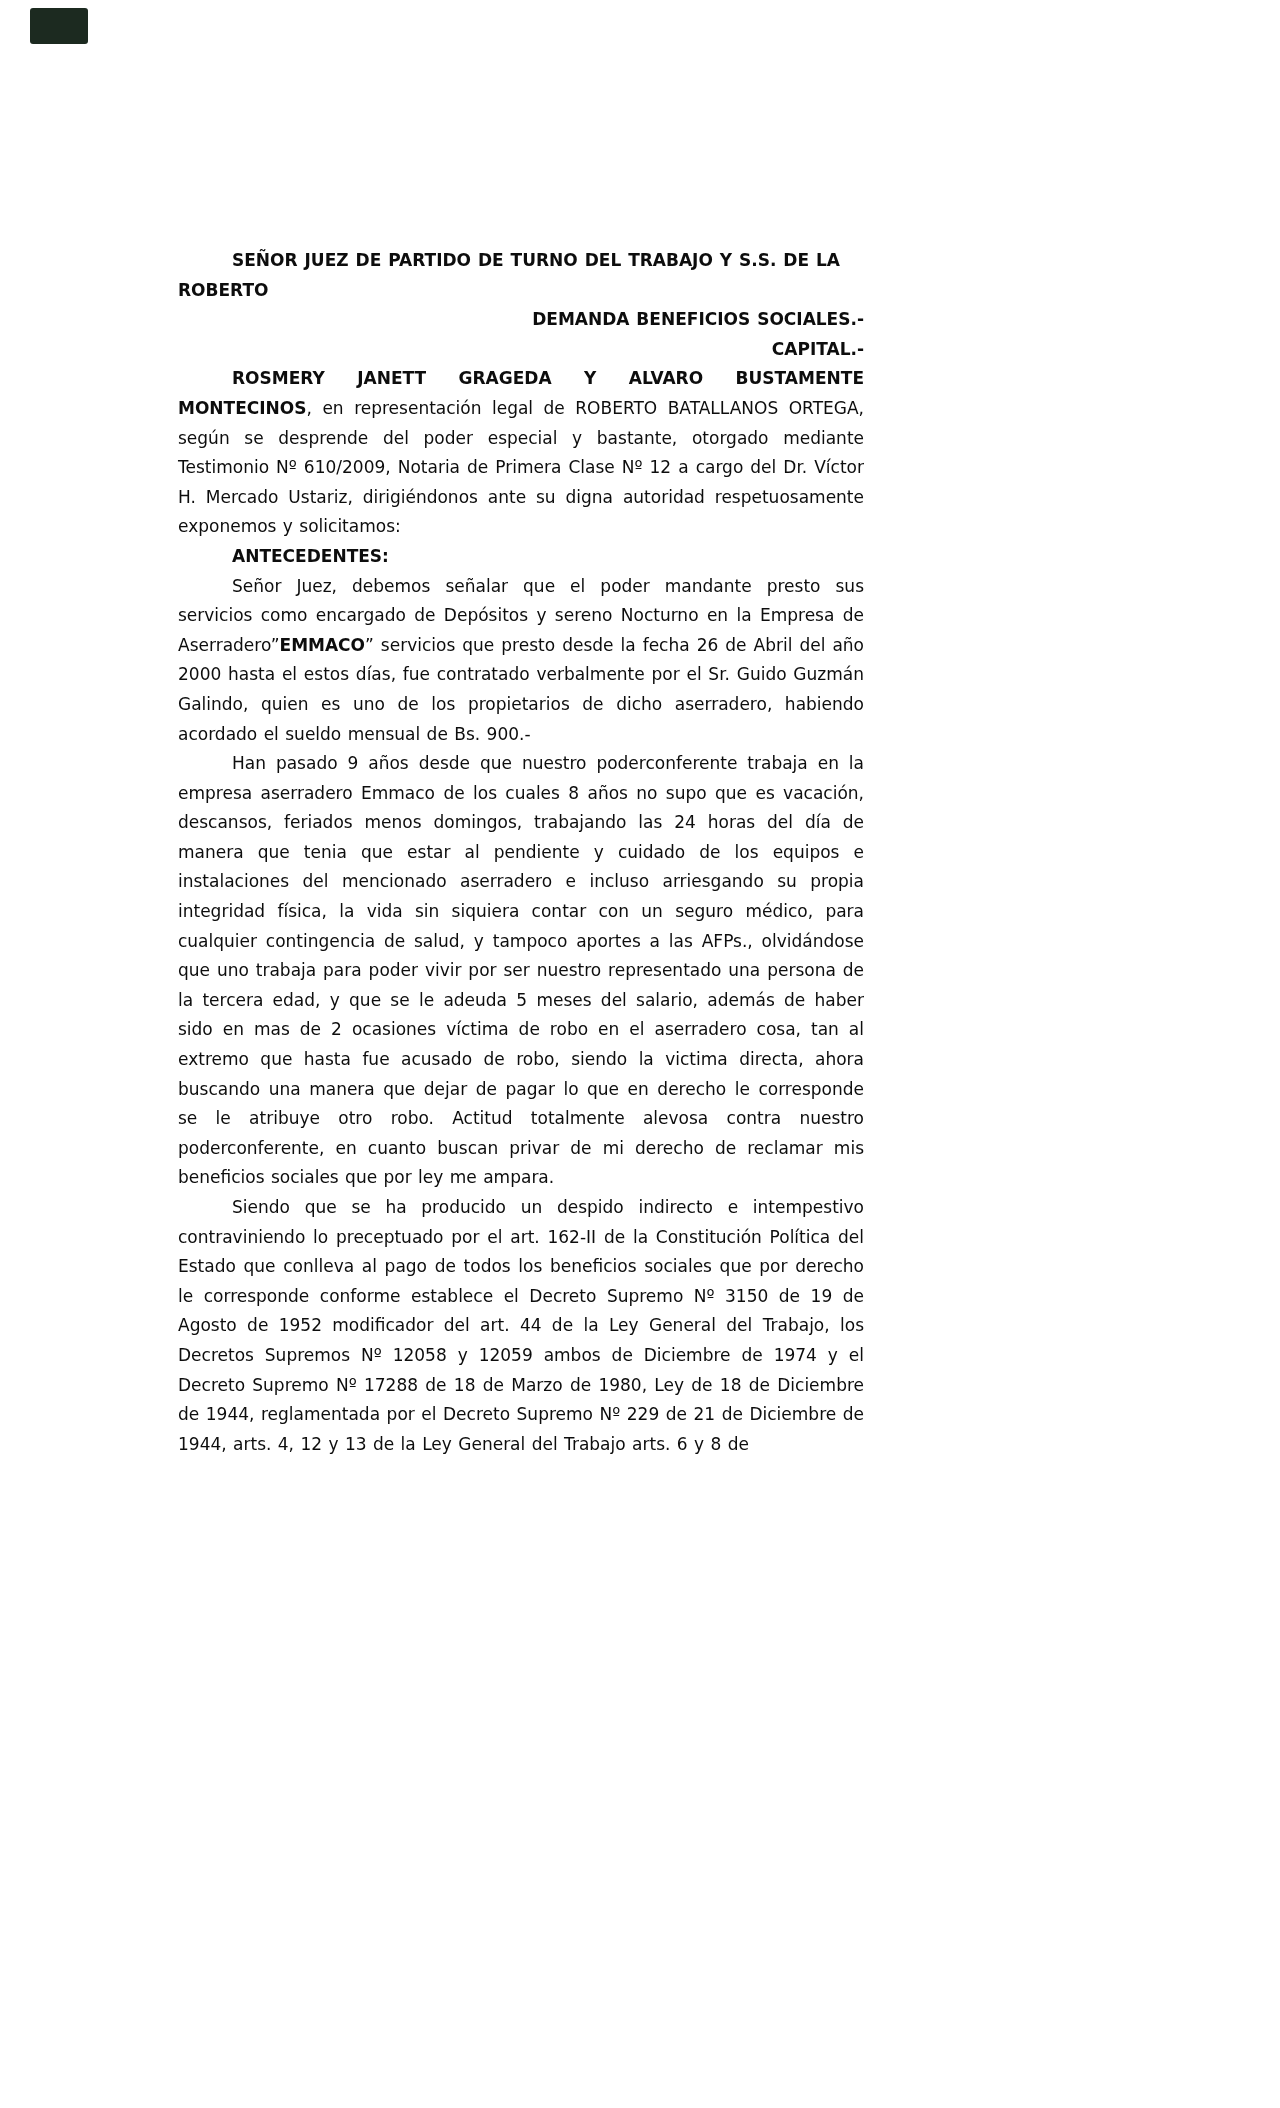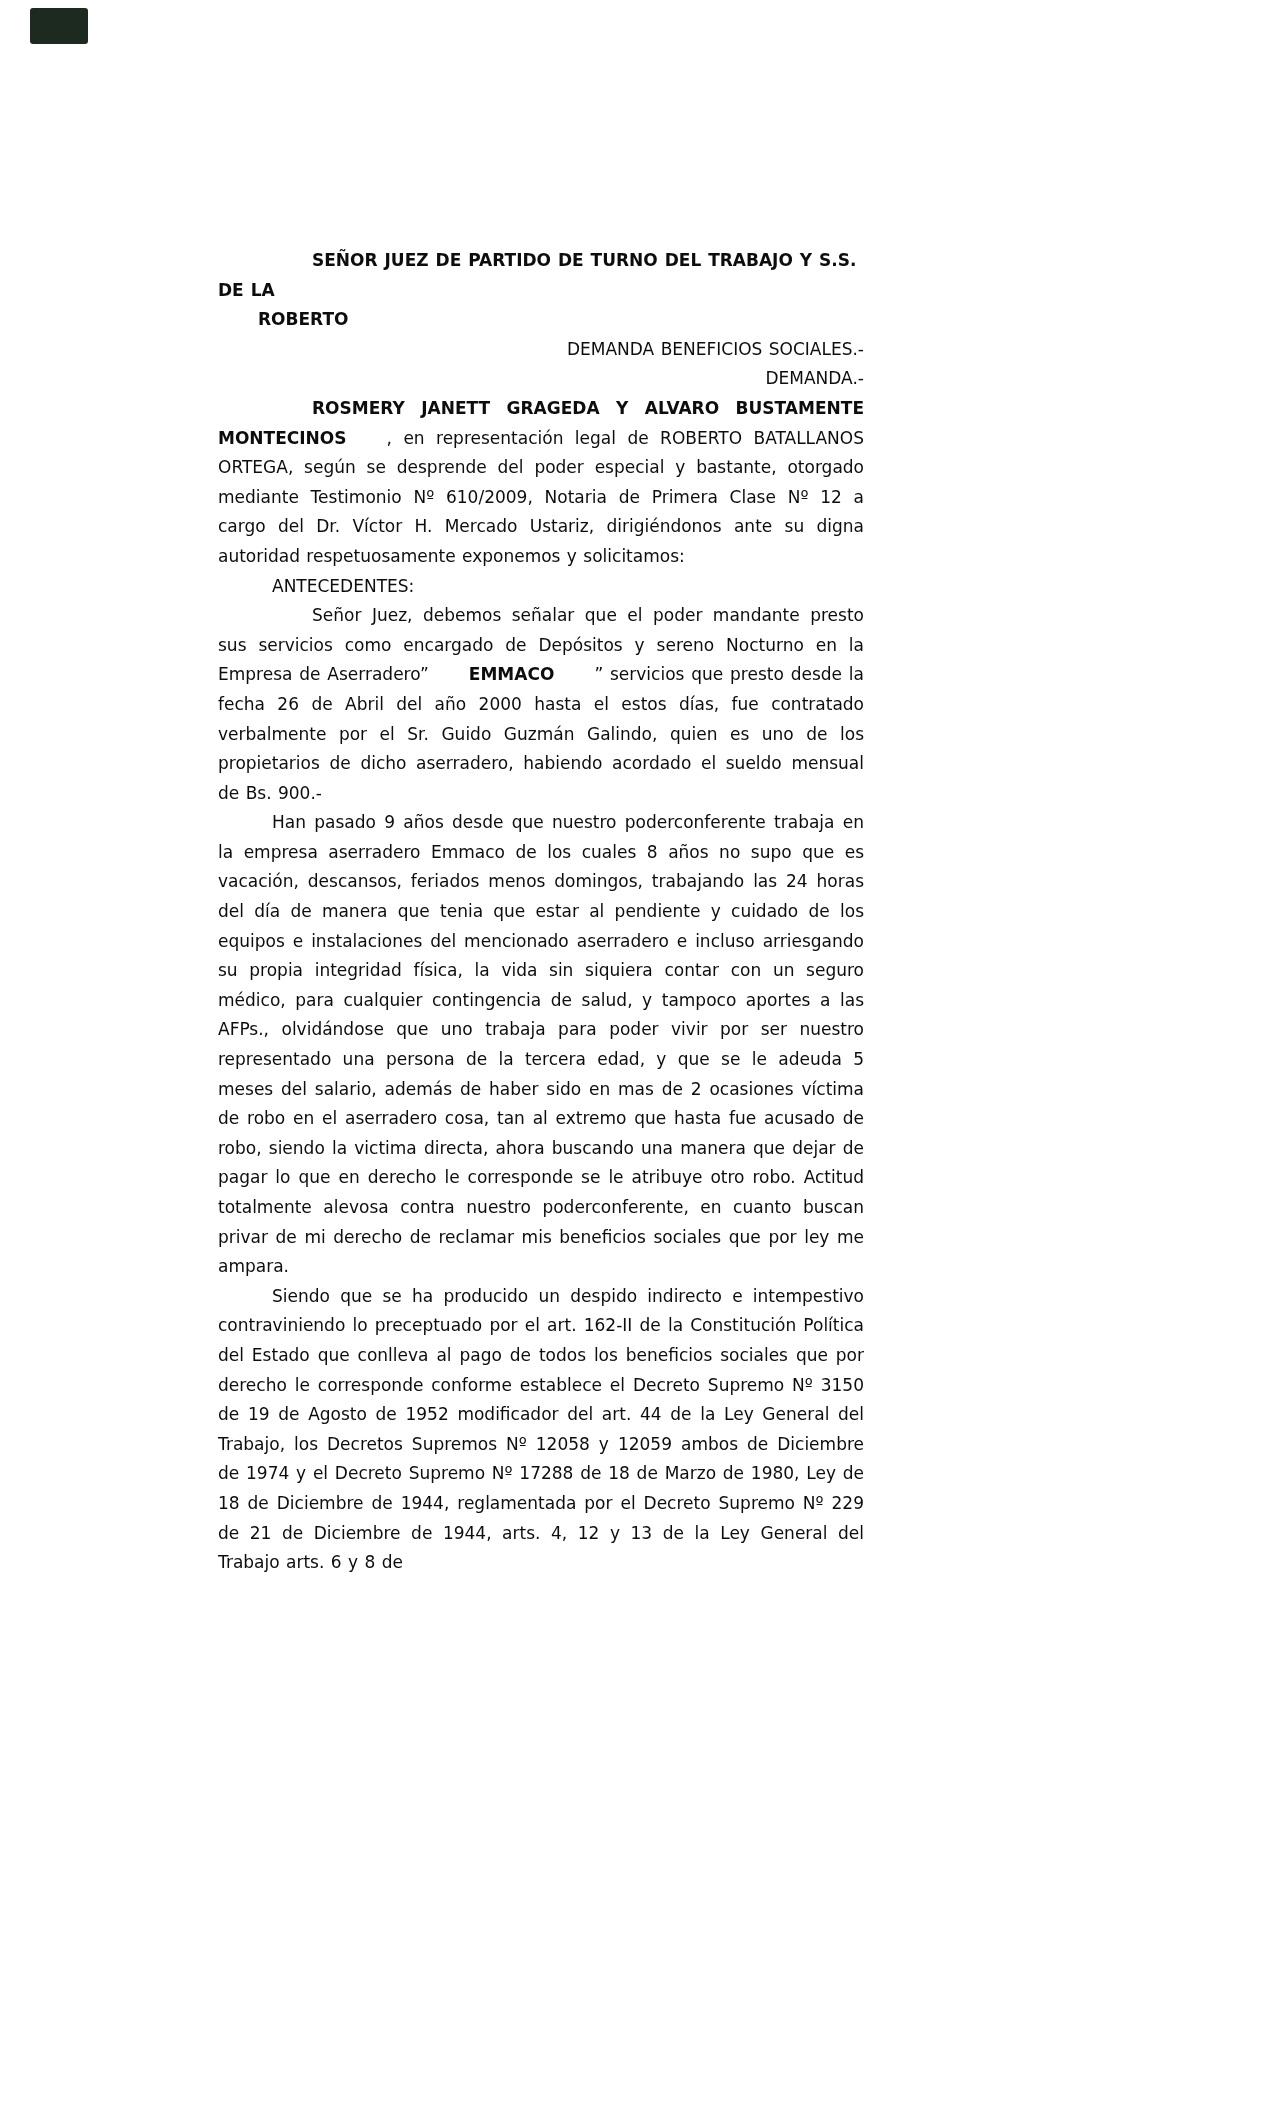--- a/index.html
+++ b/index.html
@@ -1,15 +1,15 @@
 <!DOCTYPE html>
 <html><head>
 <meta charset="utf-8">
 <style>
-  * { box-sizing: border-box; padding-left: 40px; }
+  * { box-sizing: border-box; }
   html, body {
     margin: 0;
     padding: 0;
     background: #ffffff;
   }
   .page {
     position: relative;
     width: 1280px;
     height: 2108px;
     background: #ffffff;
@@ -36,36 +36,36 @@
     margin: 0;
     padding: 0;
     font-size: 17px;
     line-height: 29.6px;
     word-spacing: 1px;
   }
   .justify { text-align: justify; }
   .indent  { text-indent: 54px; }
   .right   { text-align: right; }
   .b       { font-weight: bold; }
-  p.b      { font-weight: normal; }
+  p.b      { font-weight: bold; }
 </style>
 </head>
 <body>
 
 <div class="page">
 
   <div class="scan-artifact" style="background:#1c2a20"></div>
 
   <div class="content">
 
     <p class="indent"><span class="b">SEÑOR JUEZ DE PARTIDO DE TURNO DEL TRABAJO Y S.S. DE LA</span><br><span class="b">ROBERTO</span></p>
 
     <p class="right b">DEMANDA BENEFICIOS SOCIALES.-</p>
 
-    <p class="right b">DEMANDA.-</p>
+    <p class="right b">CAPITAL.-</p>
 
     <p class="justify indent"><span class="b">ROSMERY JANETT GRAGEDA Y ALVARO BUSTAMENTE MONTECINOS</span><span>, en representación legal de ROBERTO BATALLANOS ORTEGA, según se desprende del poder especial y bastante, otorgado mediante Testimonio Nº 610/2009, Notaria de Primera Clase Nº 12 a cargo del Dr. Víctor H. Mercado Ustariz, dirigiéndonos ante su digna autoridad respetuosamente exponemos y solicitamos:</span></p>
 
     <p class="indent b">ANTECEDENTES:</p>
 
     <p class="justify indent"><span>Señor Juez, debemos señalar que el poder mandante presto sus servicios como encargado de Depósitos y sereno Nocturno en la Empresa de Aserradero”</span><span class="b">EMMACO</span><span>” servicios que presto desde la fecha 26 de Abril del año 2000 hasta el estos días, fue contratado verbalmente por el Sr. Guido Guzmán Galindo, quien es uno de los propietarios de dicho aserradero, habiendo acordado el sueldo mensual de Bs. 900.-</span></p>
 
     <p class="justify indent">Han pasado 9 años desde que nuestro poderconferente trabaja en la empresa aserradero Emmaco de los cuales 8 años no supo que es vacación, descansos, feriados menos domingos, trabajando las 24 horas del día de manera que tenia que estar al pendiente y cuidado de los equipos e instalaciones del mencionado aserradero e incluso arriesgando su propia integridad física, la vida sin siquiera contar con un seguro médico, para cualquier contingencia de salud, y tampoco aportes a las AFPs., olvidándose que uno trabaja para poder vivir por ser nuestro representado una persona de la tercera edad, y que se le adeuda 5 meses del salario, además de haber sido en mas de 2 ocasiones víctima de robo en el aserradero cosa, tan al extremo que hasta fue acusado de robo, siendo la victima directa, ahora buscando una manera que dejar de pagar lo que en derecho le corresponde se le atribuye otro robo. Actitud totalmente alevosa contra nuestro poderconferente, en cuanto buscan privar de mi derecho de reclamar mis beneficios sociales que por ley me ampara.</p>
 
     <p class="justify indent">Siendo que se ha producido un despido indirecto e intempestivo contraviniendo lo preceptuado por el art. 162-II de la Constitución Política del Estado que conlleva al pago de todos los beneficios sociales que por derecho le corresponde conforme establece el Decreto Supremo Nº 3150 de 19 de Agosto de 1952 modificador del art. 44 de la Ley General del Trabajo, los Decretos Supremos Nº 12058 y 12059 ambos de Diciembre de 1974 y el Decreto Supremo Nº 17288 de 18 de Marzo de 1980, Ley de 18 de Diciembre de 1944, reglamentada por el Decreto Supremo Nº 229 de 21 de Diciembre de 1944, arts. 4, 12 y 13 de la Ley General del Trabajo arts. 6 y 8 de</p>

